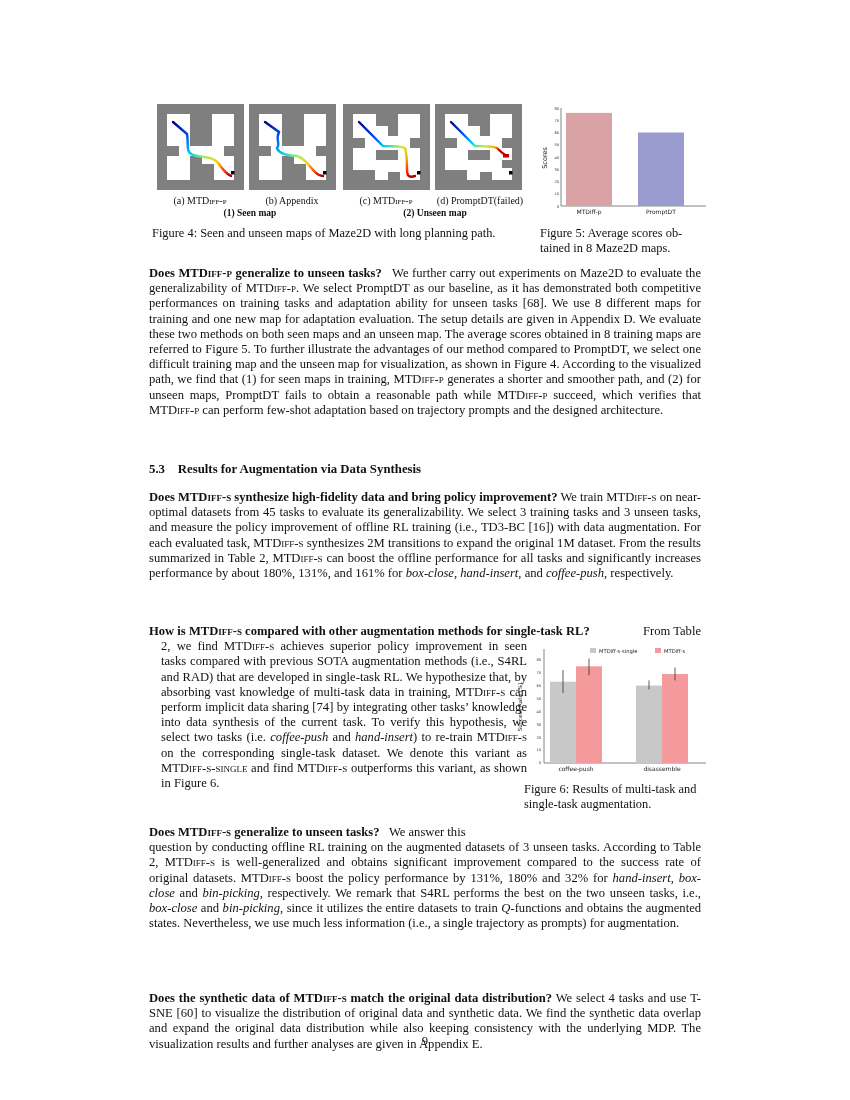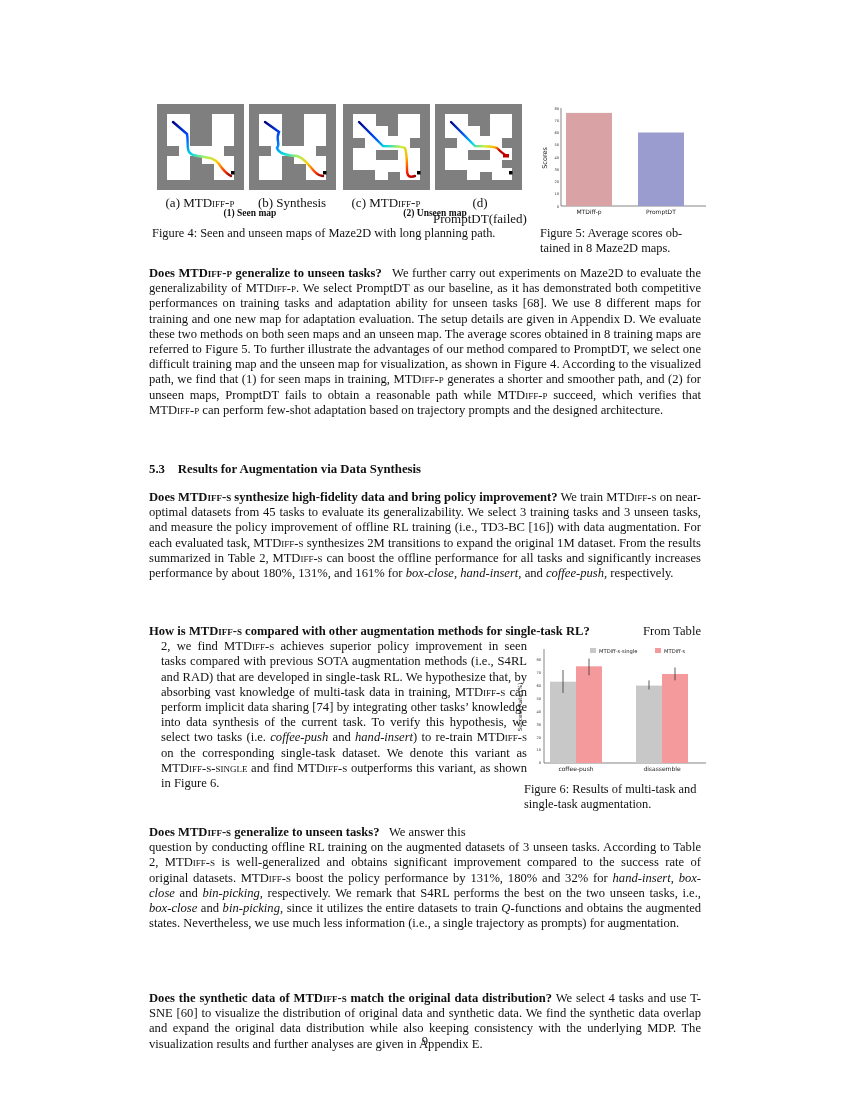--- a/index.html
+++ b/index.html
@@ -2,21 +2,21 @@
 <html><head>
 <meta charset="utf-8">
 <style>
   html,body{margin:0;padding:0;background:#fff;}
   body{width:850px;height:1100px;position:relative;font-family:"Liberation Serif","DejaVu Serif",serif;color:#111;overflow:hidden;}
   .para{position:absolute;left:149px;width:552px;font-size:12.6px;line-height:15.2px;text-align:justify;}
   .sc{font-variant:small-caps;}
   .lead{font-weight:bold;}
   .maze{position:absolute;top:104px;width:87px;height:86px;background:#7f7f7f;}
   .maze svg{display:block;}
-  .sub{position:absolute;top:195px;font-size:13px;text-align:center;width:92px;}
+  .sub{position:absolute;top:195px;font-size:10px;text-align:center;width:92px;}
   .grp{position:absolute;top:208px;font-size:9.5px;font-weight:bold;text-align:center;}
   .cap{position:absolute;font-size:12.4px;line-height:15px;margin-top:6px;}
   .sectitle{position:absolute;left:149px;top:462px;font-size:12.8px;font-weight:bold;}
   .pagenum{position:absolute;top:1034px;left:0;width:850px;text-align:center;font-size:12.6px;}
   .chart{position:absolute;font-family:"DejaVu Sans","Liberation Sans",sans-serif;}
   .chart text{font-family:"DejaVu Sans","Liberation Sans",sans-serif;}
 </style>
 </head>
 <body>
 
@@ -117,21 +117,21 @@
       <rect x="10" y="66" width="22" height="10" fill="#7f7f7f"></rect>
       <rect x="45" y="68" width="12" height="8" fill="#7f7f7f"></rect>
       <rect x="67" y="56" width="10" height="8" fill="#7f7f7f"></rect>
       <path d="M16 18 L40 42 C50 42,58 42,62 44 C66 48,68 50,72 52" fill="none" stroke="url(#jetD)" stroke-width="2.4" stroke-linecap="round"></path>
       <rect x="68" y="50" width="6" height="3.5" fill="#c00000"></rect>
       <rect x="74" y="67" width="3.5" height="3.5" fill="#000"></rect>
     </svg>
   </div>
 
   <div class="sub" style="left:154px;"><span>(a) MTD</span><span class="sc">iff-p</span></div>
-  <div class="sub" style="left:246px;"><span>(b) Synthesis</span></div>
+  <div class="sub" style="left:246px;"><span>(b) Appendix</span></div>
   <div class="sub" style="left:340px;"><span>(c) MTD</span><span class="sc">iff-p</span></div>
   <div class="sub" style="left:430px;width:100px;"><span>(d) PromptDT(failed)</span></div>
 
   <div class="grp" style="left:200px;width:100px;">(1) Seen map</div>
   <div class="grp" style="left:380px;width:110px;">(2) Unseen map</div>
 
   <div class="cap" style="left:152px;top:220px;width:380px;">
     <div>Figure 4: Seen and unseen maps of Maze2D with long planning path.</div>
   </div>
 </div>

